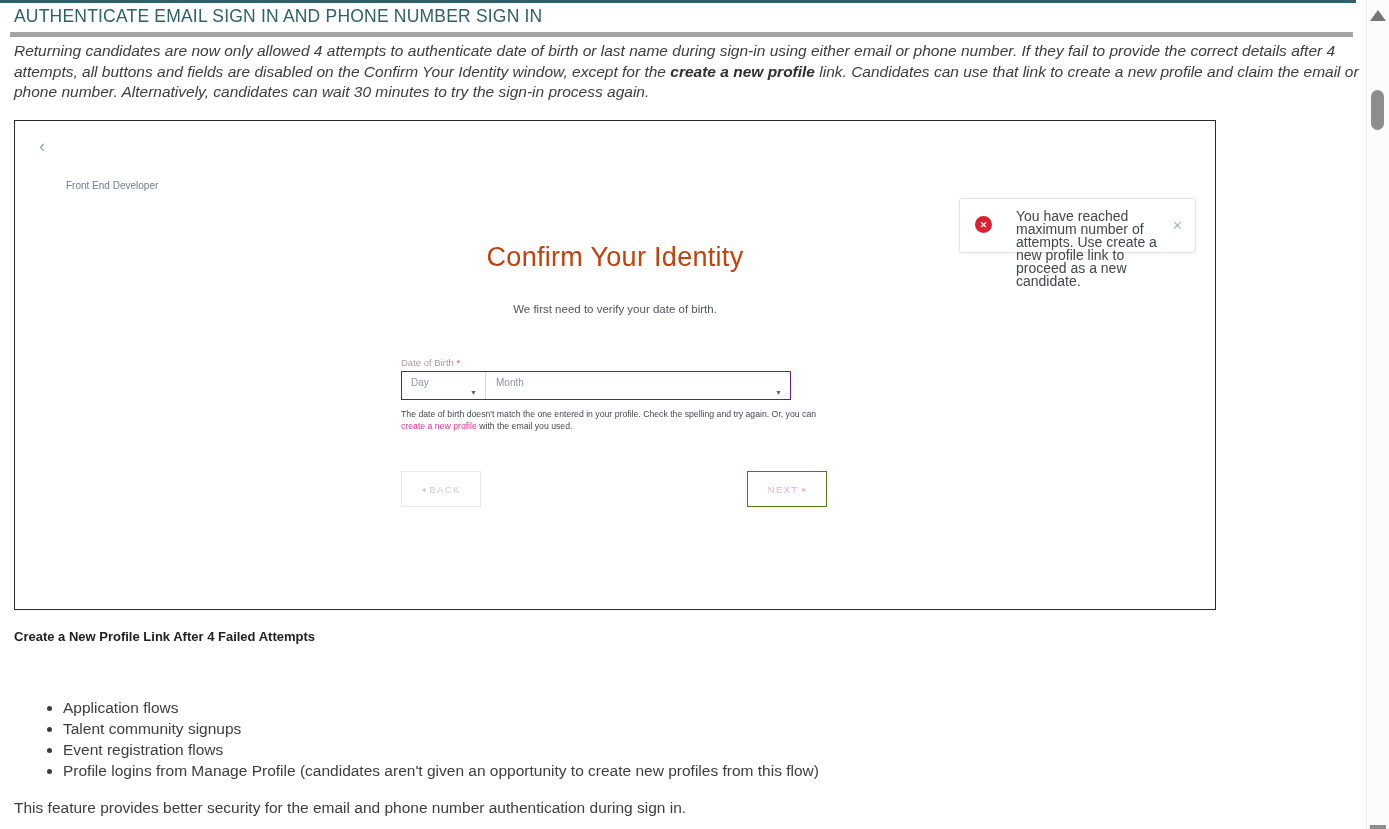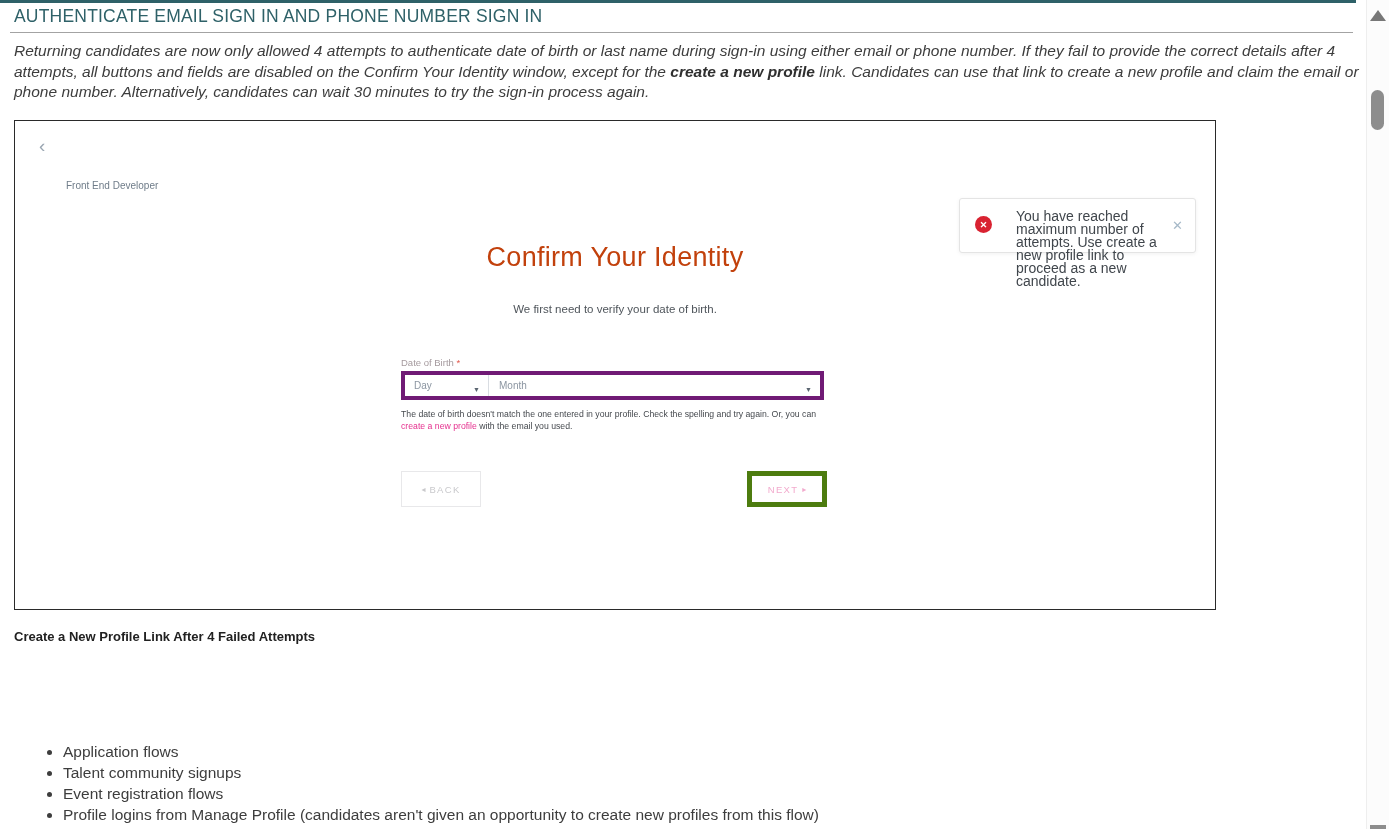--- a/index.html
+++ b/index.html
@@ -6,21 +6,21 @@
   html, body { width: 1389px; height: 829px; background: #fff; }
   body { font-family: "Liberation Sans", sans-serif; overflow: hidden; }
   .page { position: relative; width: 1389px; height: 829px; background: #fff; }
 
   .top-rule { position: absolute; left: 0; top: 0; width: 1356px; height: 3px; background: #2e6168; }
 
   .heading {
     position: absolute; left: 10px; top: 3px; width: 1343px;
     padding: 3px 0 5px 4px;
     font-size: 17.5px; font-weight: 400; letter-spacing: 0.2px;
-    color: #2e6168; border-bottom: 1px solid #a3a3a3;
+    color: #2e6168; border-bottom: 5px solid #a3a3a3;
     text-decoration: none; cursor: pointer;
   }
 
   .intro {
     position: absolute; left: 14px; top: 41px; width: 1356px;
     font-size: 15.5px; line-height: 20.7px; color: #3d3d3d; font-style: italic;
   }
   .intro strong { font-weight: 700; color: #2f2f2f; }
 
   
@@ -47,47 +47,47 @@
 
   .cyi-title {
     position: absolute; left: 0; right: 0; top: 121px; text-align: center;
     font-size: 27px; font-weight: 300; letter-spacing: 0.3px; color: #c2410c;
   }
   .cyi-sub { position: absolute; left: 0; right: 0; top: 182px; text-align: center; font-size: 11.5px; color: #4f555b; }
 
   .dob-label { position: absolute; left: 386px; top: 236px; font-size: 9.5px; color: #a59a9e; }
   .dob-label .req { color: #e2574c; }
 
-  .dob-field { position: absolute; left: 386px; top: 250px; width: 423px; height: 29px; border: 4px solid #701a75; background: #fff; }
+  .dob-field { position: absolute; left: 386px; top: 250px; width: 390px; height: 29px; border: 1px solid #701a75; background: #fff; }
   .day-cell { position: absolute; left: 0; top: 0; width: 84px; height: 100%; border-right: 1px solid #d9dde2; cursor: pointer; }
   .month-cell { position: absolute; left: 85px; right: 0; top: 0; height: 100%; cursor: pointer; }
   .ph { position: absolute; left: 9px; top: 5px; font-size: 10px; color: #8b95a1; }
   .chev { position: absolute; right: 8px; bottom: 3px; font-size: 7px; color: #5a6570; }
 
   .dob-error {
     position: absolute; left: 386px; top: 287px; width: 429px;
     font-size: 8.7px; line-height: 12px; color: #45494e;
   }
   .pink-link { color: #e5308e; text-decoration: none; cursor: pointer; }
 
   .btn {
     position: absolute; top: 350px; width: 80px; height: 36px;
     display: flex; align-items: center; justify-content: center; gap: 4px;
     font-size: 9.5px; letter-spacing: 1.3px; background: #fff; cursor: default;
   }
   .btn .arr { font-size: 8px; letter-spacing: 0; }
   .back-btn { left: 386px; border: 1px solid #e8e8ea; color: #c9c9cc; }
-  .next-btn { left: 732px; border: 5px solid #4d7c0f; color: #f2aacd; }
+  .next-btn { left: 732px; border: 1px solid #4d7c0f; color: #f2aacd; }
 
   .fig-caption { position: absolute; left: 14px; top: 629px; font-size: 13px; font-weight: 700; color: #212121; }
   .para { position: absolute; left: 14px; font-size: 15.5px; color: #3d3d3d; }
   .flows-intro { top: 662px; }
   .closing { top: 799px; }
 
-  .bullets { position: absolute; left: 14px; top: 697px; padding-left: 49px; list-style: disc; margin-top: 44px; }
+  .bullets { position: absolute; left: 14px; top: 697px; padding-left: 49px; list-style: disc; }
   .bullets li { font-size: 15.5px; line-height: 21px; color: #3d3d3d; }
 
   
   .scrollbar { position: absolute; right: 0; top: 0; width: 23px; height: 829px; background: #fcfcfc; border-left: 1px solid #eeeeee; }
   .scroll-up {
     position: absolute; left: 3px; top: 10px; width: 0; height: 0;
     border-left: 8px solid transparent; border-right: 8px solid transparent;
     border-bottom: 11px solid #777777; cursor: pointer;
   }
   .scroll-thumb { position: absolute; left: 4px; top: 90px; width: 13px; height: 40px; border-radius: 7px; background: #8d8d8d; cursor: pointer; }
@@ -149,20 +149,21 @@
   <div class="fig-caption">Create a New Profile Link After 4 Failed Attempts</div>
 
 
   <ul class="bullets">
     <li>Application flows</li>
     <li>Talent community signups</li>
     <li>Event registration flows</li>
     <li>Profile logins from Manage Profile (candidates aren't given an opportunity to create new profiles from this flow)</li>
   </ul>
 
+  <p class="para closing">This feature provides better security for the email and phone number authentication during sign in.</p>
 
   <div class="scrollbar">
     <div class="scroll-up"></div>
     <div class="scroll-thumb"></div>
     <div class="scroll-down-stub"></div>
   </div>
 
 </div>
 
 </body></html>

